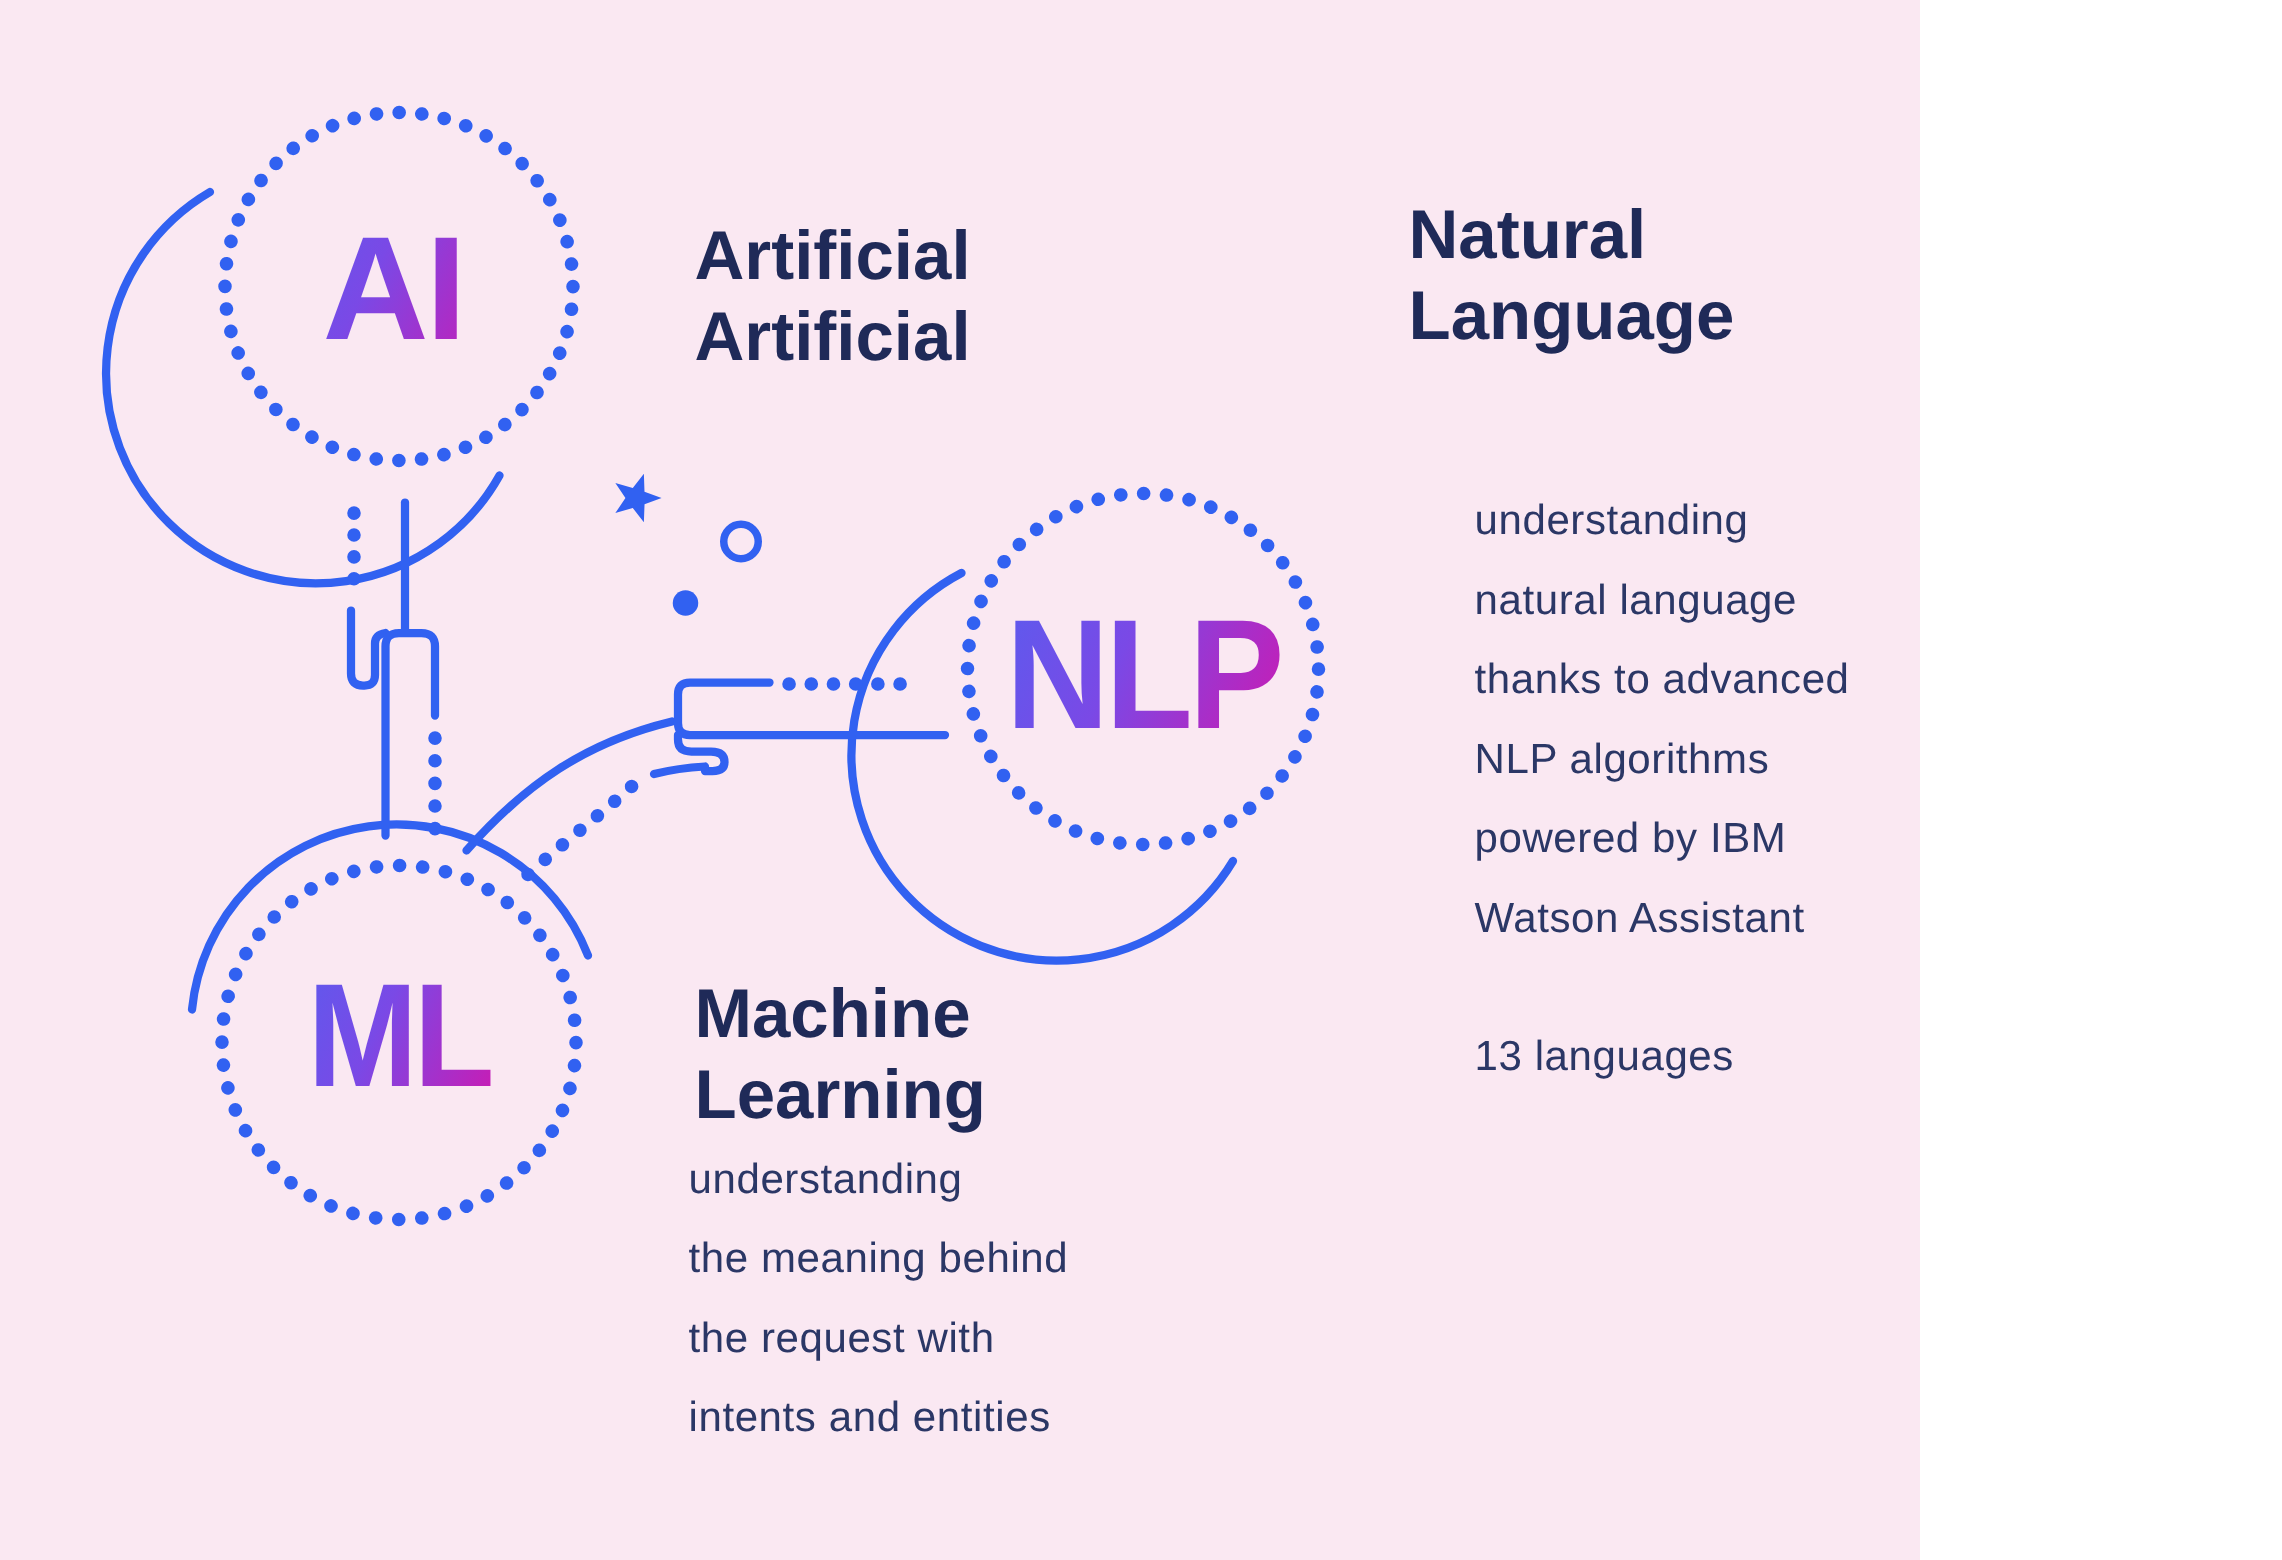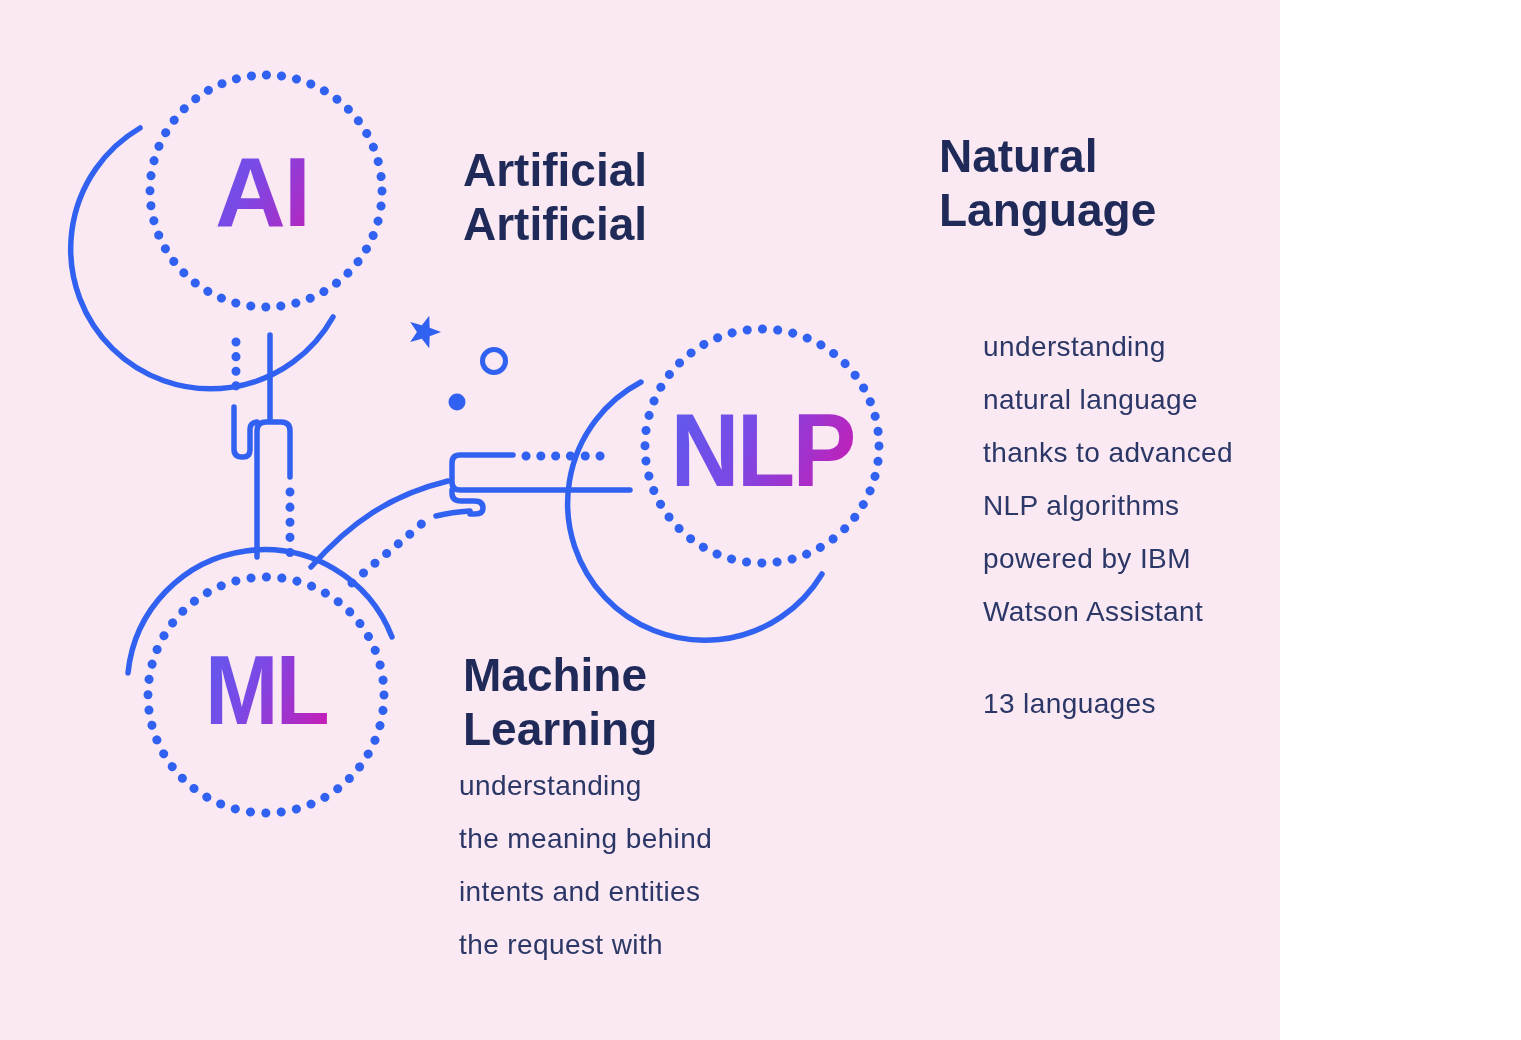--- a/index.html
+++ b/index.html
@@ -120,17 +120,17 @@
   </div>
 
   <div class="title t-ml">
     <div>Machine</div>
     <div>Learning</div>
   </div>
 
   <div class="body b-ml">
     <div>understanding</div>
     <div>the meaning behind</div>
+    <div>the request with</div>
     <div>intents and entities</div>
-    <div>the request with</div>
   </div>
 
 </div>
 
 </body></html>

